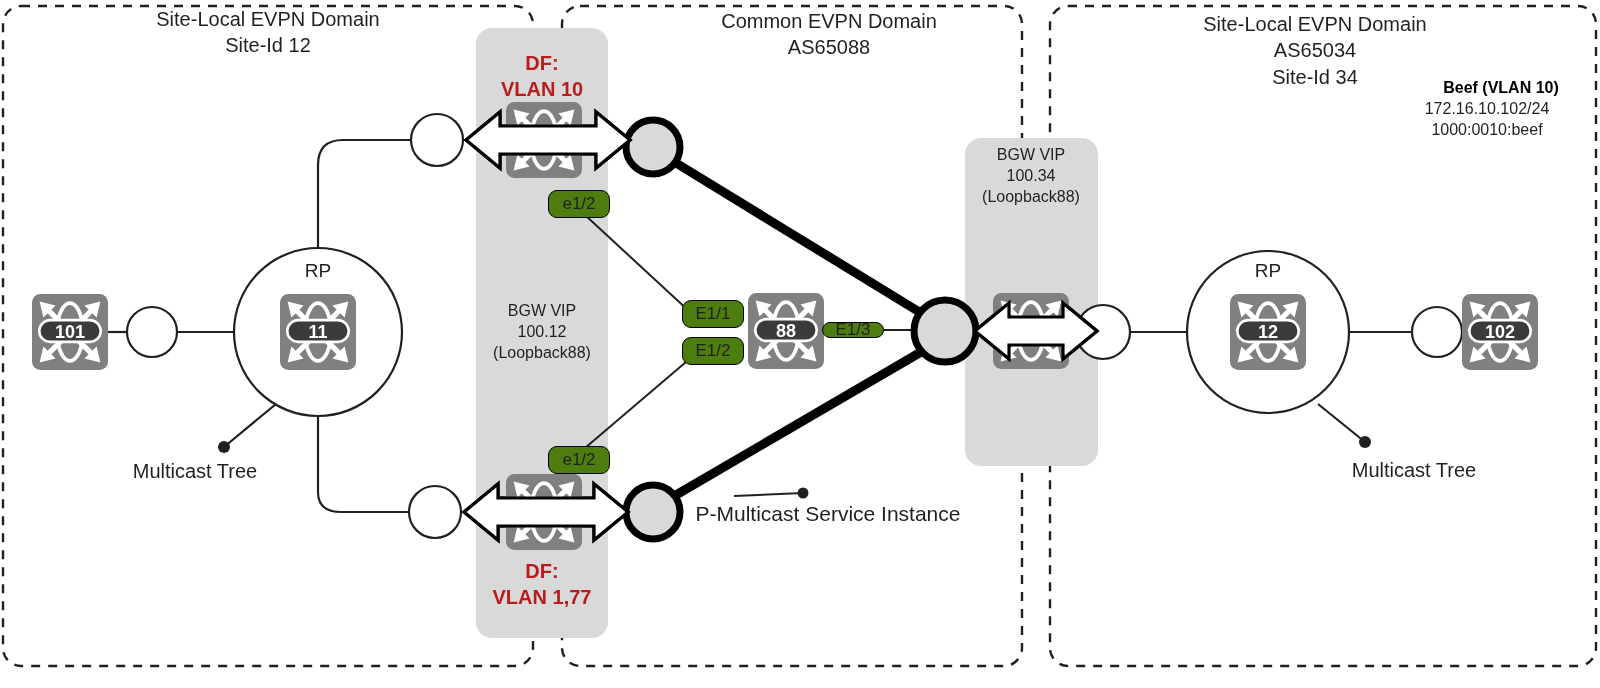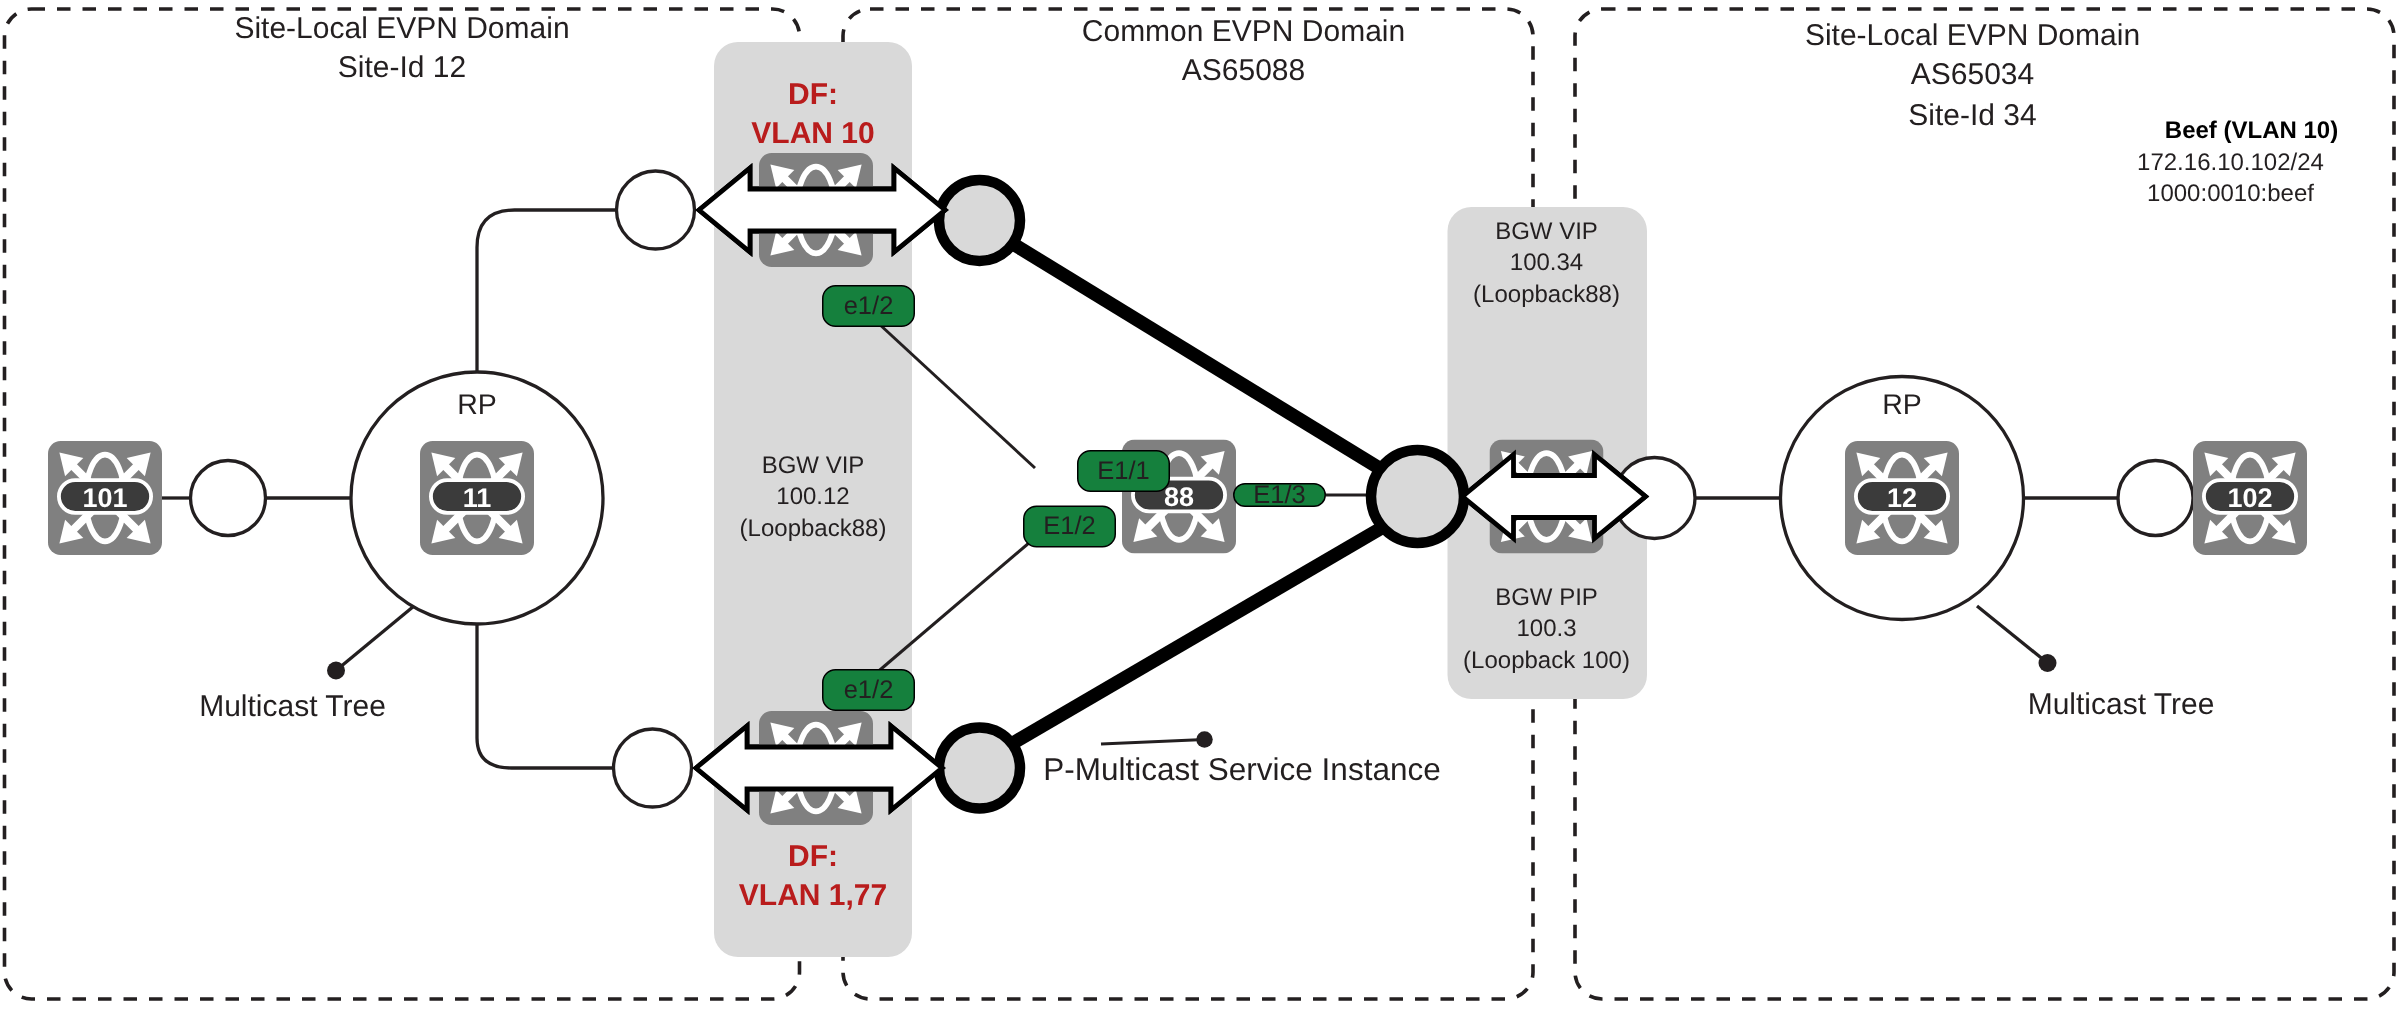--- a/index.html
+++ b/index.html
@@ -9,21 +9,21 @@
   svg#canvas{position:absolute;left:0;top:0;width:1600px;height:688px;}
   .lbl{position:absolute;white-space:nowrap;line-height:1.32;}
   .ctr{transform:translateX(-50%);text-align:center;}
   .domain-title{font-size:20px;color:#231f20;}
   .band-text{font-size:16px;color:#231f20;}
   .df-text{font-size:20px;font-weight:bold;color:#b91c1c;}
   .mtree{font-size:20px;color:#231f20;}
   .pmsi{font-size:21px;color:#231f20;}
   .beef-b{font-size:16px;font-weight:bold;color:#000;margin-left:28px;}
   .beef-n{font-size:16px;color:#231f20;}
-  .ifbox{position:absolute;background:#15803d;border:1.6px solid #000;border-radius:9px;
+  .ifbox{position:absolute;background:#4d7c0f;border:1.6px solid #000;border-radius:9px;
          font-size:17px;color:#231f20;display:flex;align-items:center;justify-content:center;
          transform:translate(-50%,-50%);padding:1px 7px 2px 7px;box-sizing:border-box;}
   .rp-lbl{font-size:19px;color:#231f20;}
 </style>
 </head>
 <body>
 
 <div id="stage">
 
 <svg id="canvas" viewBox="0 0 1600 688">
@@ -208,31 +208,26 @@
   <div>BGW VIP</div>
   <div>100.12</div>
   <div>(Loopback88)</div>
 </div>
 
 <div class="lbl ctr band-text" style="left:1031px;top:144px;">
   <div>BGW VIP</div>
   <div>100.34</div>
   <div>(Loopback88)</div>
 </div>
-<div class="lbl ctr band-text" style="left:1031px;top:388px;">
-  <div>BGW PIP</div>
-  <div>100.3</div>
-  <div>(Loopback 100)</div>
-</div>
 
 <div class="lbl ctr rp-lbl" style="left:318px;top:258px;">RP</div>
 <div class="lbl ctr rp-lbl" style="left:1268px;top:258px;">RP</div>
 
 <div class="ifbox" style="left:579px;top:204px;width:62px;height:28px;">e1/2</div>
-<div class="ifbox" style="left:713px;top:314px;width:62px;height:28px;margin-left:36px;">E1/1</div>
+<div class="ifbox" style="left:713px;top:314px;width:62px;height:28px;">E1/1</div>
 <div class="ifbox" style="left:713px;top:351px;width:62px;height:28px;">E1/2</div>
 <div class="ifbox" style="left:853px;top:330px;width:62px;height:16px;">E1/3</div>
 <div class="ifbox" style="left:579px;top:460px;width:62px;height:28px;">e1/2</div>
 
 <div class="lbl ctr mtree" style="left:195px;top:458px;">Multicast Tree</div>
 <div class="lbl ctr mtree" style="left:1414px;top:457px;">Multicast Tree</div>
 
 <div class="lbl ctr pmsi" style="left:828px;top:500px;">
   <div>P-Multicast Service Instance</div>
 </div>

